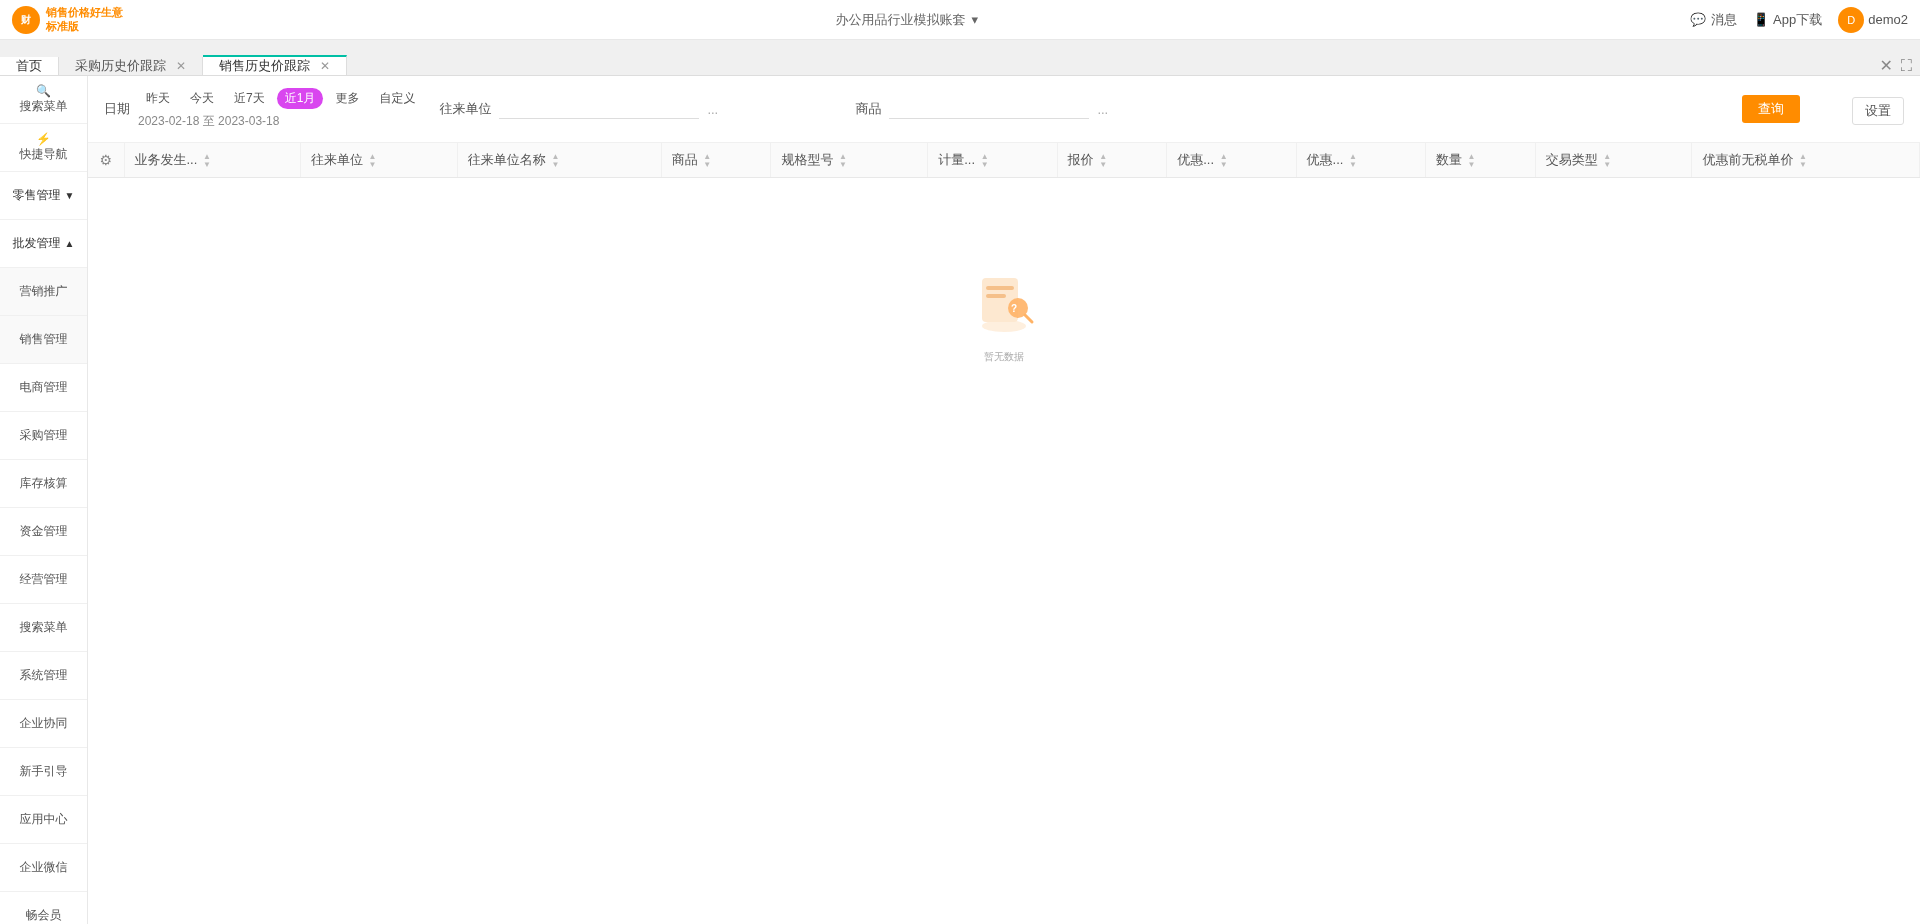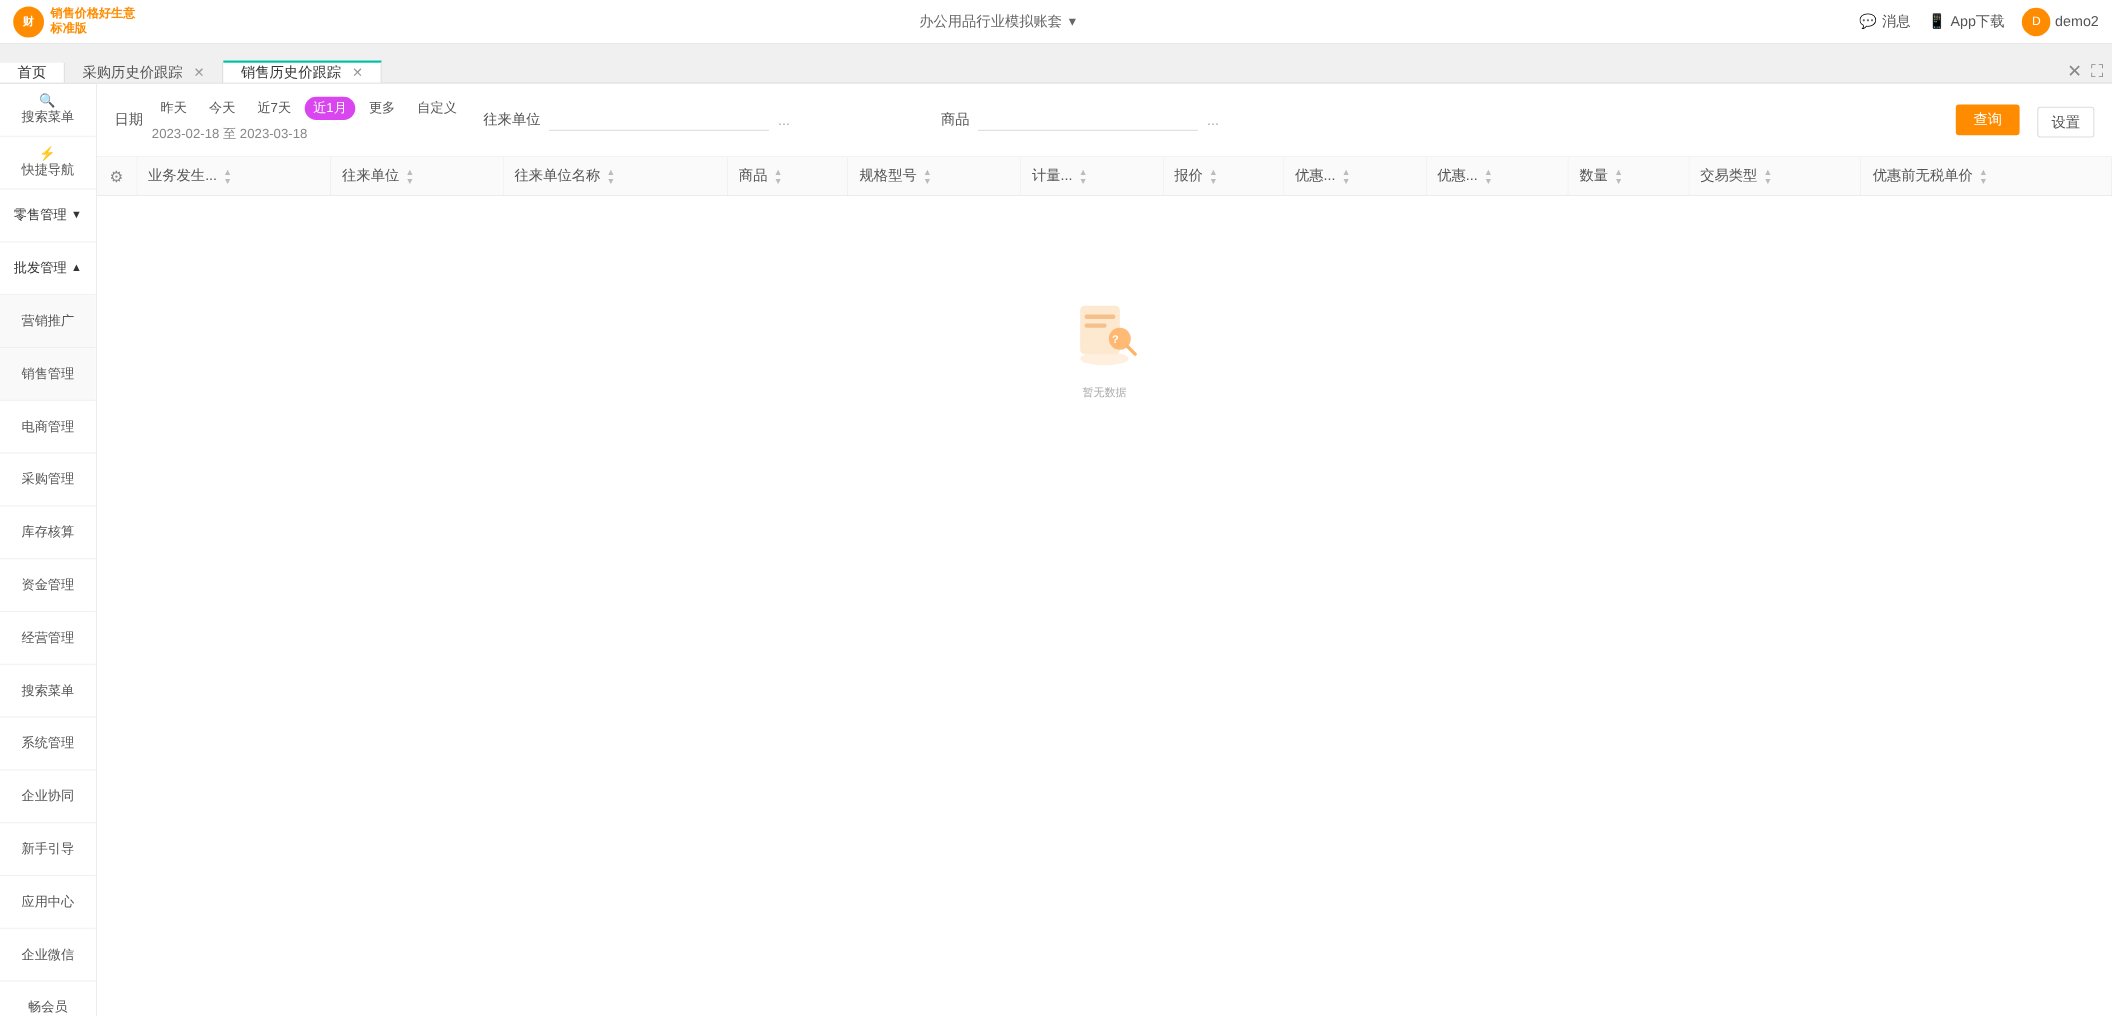--- a/index.html
+++ b/index.html
@@ -57,21 +57,21 @@
     .date-tabs { display: flex; align-items: center; gap: 4px; }
     .date-tab { padding: 2px 8px; border-radius: 12px; cursor: pointer; font-size: 12px; color: #555; }
     .date-tab.active { background: #d946ef; color: #fff; border-radius: 12px; }
     .date-range { font-size: 12px; color: #888; margin-top: 2px; }
     .filter-field { display: flex; align-items: center; gap: 8px; flex: 1; max-width: 400px; }
     .filter-field-label { color: #555; white-space: nowrap; }
     .filter-input { border: none; border-bottom: 1px solid #ddd; outline: none; padding: 2px 4px; font-size: 13px; color: #333; width: 200px; background: transparent; }
     .filter-dots { color: #aaa; cursor: pointer; }
     .filter-buttons { display: flex; align-items: center; gap: 8px; margin-left: auto; padding-left: 20px; }
     .btn-query { background: #ff8c00; color: #fff; border: none; border-radius: 3px; padding: 5px 16px; cursor: pointer; font-size: 13px; }
-    .btn-setting { background: #fff; color: #555; border: 1px solid #ddd; border-radius: 3px; padding: 4px 12px; cursor: pointer; font-size: 13px; }
+    .btn-setting { background: #fff; color: #555; border: 1px solid #ddd; border-radius: 3px; padding: 4px 12px; cursor: pointer; font-size: 13px; margin-left: 36px; }
 
     
     .table-container { flex: 1; overflow: auto; }
     table { width: 100%; border-collapse: collapse; font-size: 13px; }
     thead th { background: #fafafa; border-bottom: 1px solid #e8e8e8; border-right: 1px solid #f0f0f0; padding: 8px 10px; text-align: left; white-space: nowrap; color: #555; font-weight: normal; position: sticky; top: 0; z-index: 1; }
     thead th .sort-icons { display: inline-flex; flex-direction: column; font-size: 8px; color: #bbb; margin-left: 2px; vertical-align: middle; line-height: 1; }
     th.settings-col { width: 36px; text-align: center; }
     .settings-icon-btn { cursor: pointer; color: #888; font-size: 14px; }
 
     

